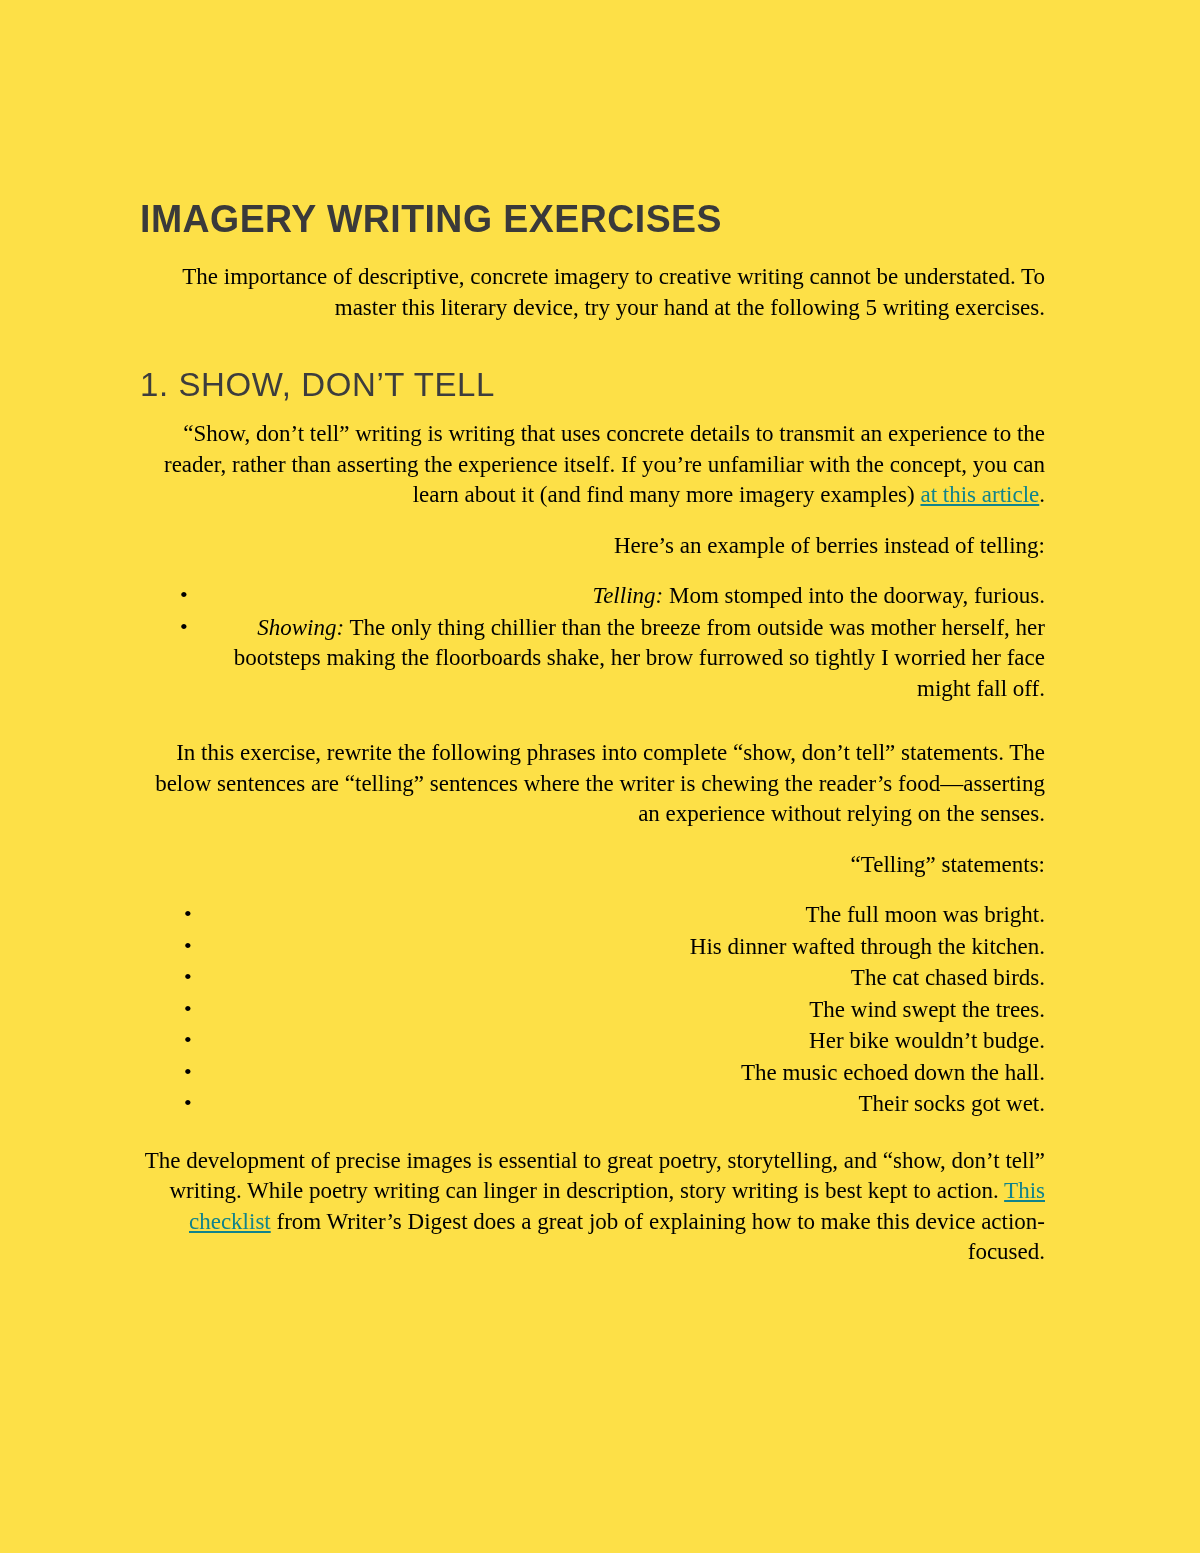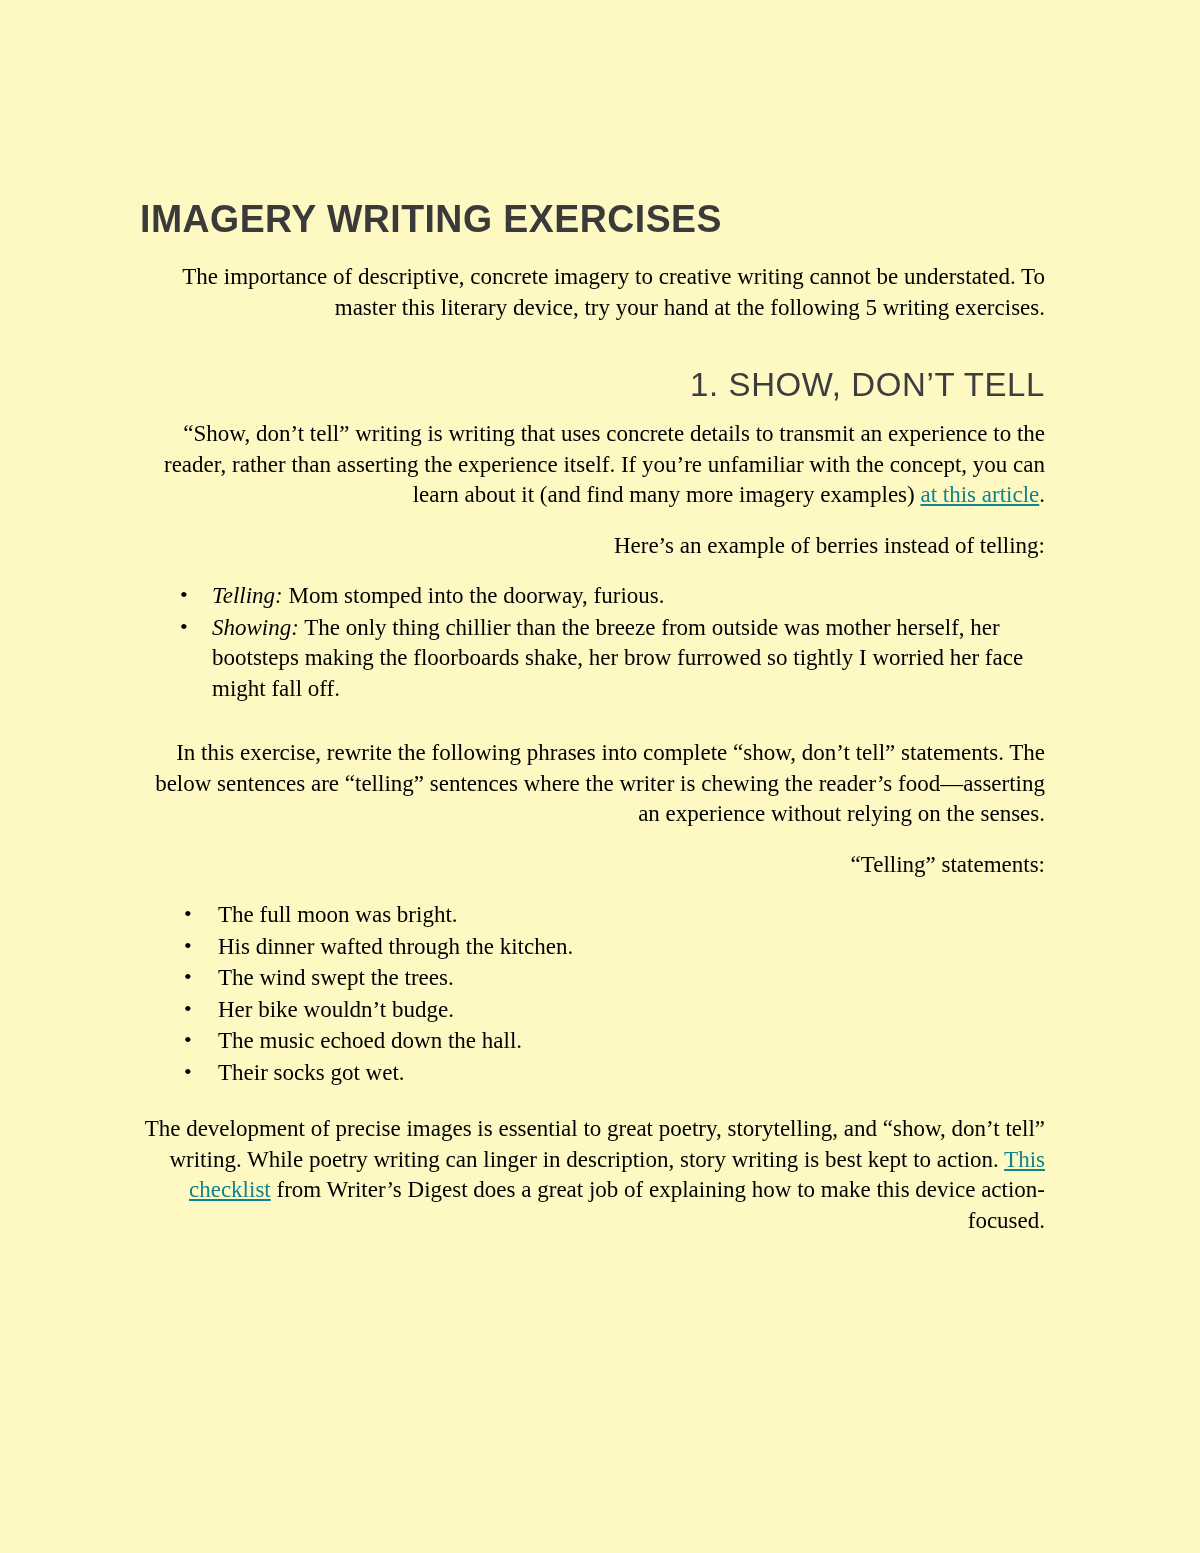--- a/index.html
+++ b/index.html
@@ -12,21 +12,21 @@
     height: 1553px;
     font-family: "Liberation Serif", "DejaVu Serif", serif;
     color: #000000;
     -webkit-font-smoothing: antialiased;
   }
   .page {
     box-sizing: border-box;
     width: 1200px;
     height: 1553px;
     padding: 196px 155px 0 140px;
-    background: #fef9c3;
+    background: #fde047;
     position: relative;
   }
   .doc-title {
     font-family: "Liberation Sans", "DejaVu Sans", sans-serif;
     font-weight: bold;
     font-size: 39px;
     line-height: 46px;
     letter-spacing: 0.5px;
     color: #3a3a3a;
     margin: 0 0 20px 0;
@@ -34,32 +34,32 @@
     transform-origin: left center;
   }
   .section-heading {
     font-family: "Liberation Sans", "DejaVu Sans", sans-serif;
     font-weight: normal;
     font-size: 33px;
     line-height: 40px;
     letter-spacing: 0.6px;
     color: #3d3d3d;
     margin: 42px 0 14px 0;
-    text-align: right;
   }
   p.body {
     font-size: 23px;
     line-height: 30.5px;
     margin: 0 0 20px 0;
     text-align: right;
   }
   ul.bullets {
     list-style: none;
     margin: 15px 0 20px 0;
     padding: 0;
+    text-align: right;
   }
   ul.bullets li {
     position: relative;
     font-size: 23px;
     line-height: 30.5px;
     padding-left: 72px;
     margin: 0 0 1px 0;
   }
   ul.bullets li::before {
     content: "\2022";
@@ -114,20 +114,21 @@
 
   <div class="spacer-lg"></div>
 
   <p class="body">In this exercise, rewrite the following phrases into complete “show, don’t tell” statements. The below sentences are “telling” sentences where the writer is chewing the reader’s food—asserting an experience without relying on the senses.</p>
 
   <p class="body">“Telling” statements:</p>
 
   <ul class="bullets statements">
     <li>The full moon was bright.</li>
     <li>His dinner wafted through the kitchen.</li>
+    <li>The cat chased birds.</li>
     <li>The wind swept the trees.</li>
     <li>Her bike wouldn’t budge.</li>
     <li>The music echoed down the hall.</li>
     <li>Their socks got wet.</li>
   </ul>
 
   <p class="body"><span>The development of precise images is essential to great poetry, storytelling, and “show, don’t tell” writing. While poetry writing can linger in description, story writing is best kept to action. </span><a class="doc-link" href="#">This checklist</a><span> from Writer’s Digest does a great job of explaining how to make this device action-focused.</span></p>
 
 </div>
 

